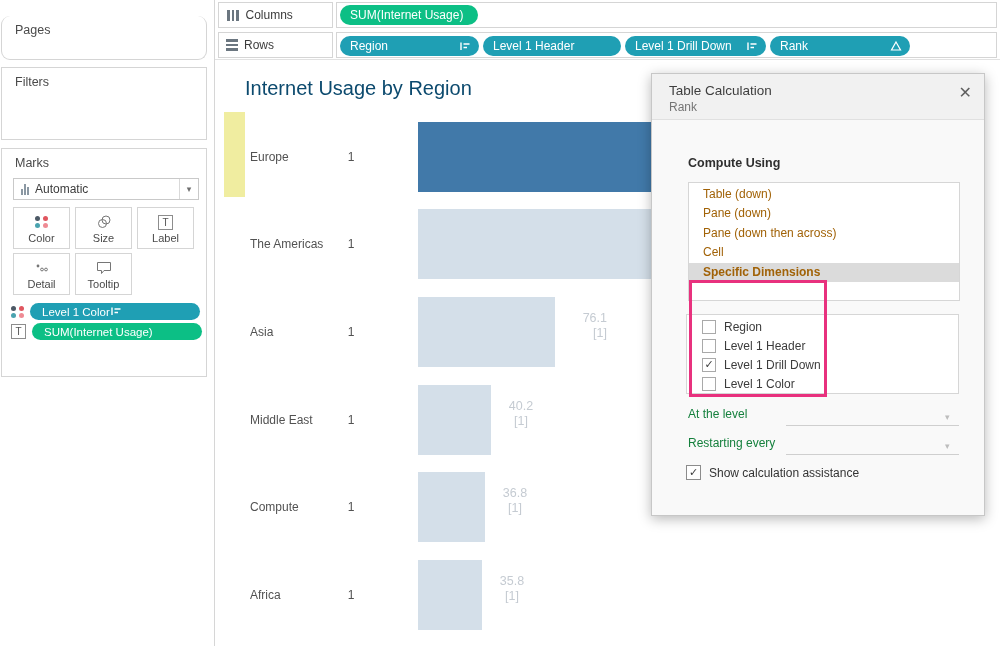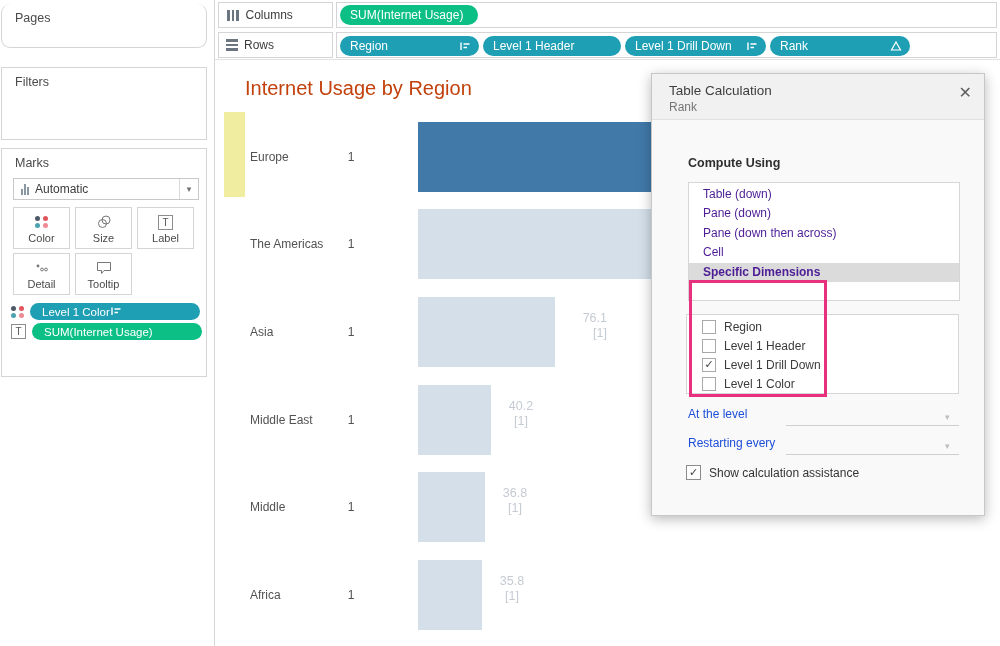--- a/index.html
+++ b/index.html
@@ -2,21 +2,21 @@
 <html><head>
 <meta charset="utf-8">
 <style>
   html,body{margin:0;padding:0;background:#fff;}
   .app{position:relative;width:1000px;height:646px;background:#fff;
        font-family:"Liberation Sans",sans-serif;overflow:hidden;color:#333;}
 
   
   .card{position:absolute;left:1px;width:206px;background:#fff;border:1px solid #d5d5d5;box-sizing:border-box;}
   .card-title{position:absolute;left:13px;top:7px;font-size:12.5px;color:#4a4a4a;}
-  #card-pages{top:4px;height:44px;border-top:none;border-radius:9px;}
+  #card-pages{top:16px;height:44px;border-top:none;border-radius:9px;}
   #card-filters{top:67px;height:73px;}
   #card-marks{top:148px;height:229px;}
   .vdivider{position:absolute;left:214px;top:0;bottom:0;width:1px;background:#d6d6d6;}
 
   .marktype{position:absolute;left:11px;top:29px;width:184px;height:20px;border:1px solid #c9c9c9;
             background:#fff;display:flex;align-items:center;font-size:12px;color:#3c3c3c;}
   .marktype .bars{display:inline-flex;align-items:flex-end;gap:1px;margin:0 6px 0 7px;}
   .marktype .bars i{width:2px;background:#8b98a3;display:block;}
   .marktype .chev{margin-left:auto;border-left:1px solid #d9d9d9;width:18px;height:100%;
                   display:flex;align-items:center;justify-content:center;color:#6f6f6f;font-size:9px;}
@@ -45,46 +45,46 @@
   .colicon i{width:2.5px;height:11px;background:#6b7680;display:block;}
   .rowicon{display:inline-grid;grid-gap:2px;margin:0 6px 0 7px;}
   .rowicon i{width:12px;height:2.5px;background:#6b7680;display:block;}
 
   .pill{position:absolute;height:20px;border-radius:10px;color:#fff;font-size:12px;
         display:flex;align-items:center;padding:0 10px;box-sizing:border-box;}
   .pill .righticon{position:absolute;right:8px;top:4px;}
 
   
   .hline{position:absolute;left:215px;right:0;top:59px;height:1px;background:#e2e2e2;}
-  .sheet-title{position:absolute;left:245px;top:77px;font-size:20px;color:#c2410c;}
+  .sheet-title{position:absolute;left:245px;top:77px;font-size:20px;color:#0c4a6e;}
   .band{position:absolute;left:224px;top:112px;width:21px;height:85px;}
   .rlabel{position:absolute;left:250px;width:100px;font-size:12px;color:#525252;}
   .rrank{position:absolute;left:345px;width:12px;font-size:12px;color:#525252;text-align:center;}
   .bar{position:absolute;left:418px;height:70px;}
   .vlabel{position:absolute;width:44px;text-align:center;font-size:12.5px;color:#c5cbd2;line-height:15px;}
 
   
   .dialog{position:absolute;left:651px;top:73px;width:334px;height:443px;background:#f9f9f9;
           border:1px solid #c7c7c7;box-shadow:0 3px 12px rgba(0,0,0,.28);box-sizing:border-box;}
   .dlg-header{position:absolute;left:0;right:0;top:0;height:45px;background:#f1f1f1;border-bottom:1px solid #e0e0e0;}
   .dlg-title{position:absolute;left:17px;top:9px;font-size:13.5px;color:#3e3e3e;}
   .dlg-sub{position:absolute;left:17px;top:26px;font-size:12px;color:#757575;}
   .dlg-close{position:absolute;right:12px;top:9px;font-size:16px;color:#5f5f5f;cursor:default;}
   .dlg-section{position:absolute;left:36px;top:82px;font-size:12.5px;font-weight:bold;color:#2f2f2f;}
   .listbox{position:absolute;background:#fff;border:1px solid #d6d6d6;box-sizing:border-box;}
   #listbox1{left:36px;top:108px;width:272px;height:119px;padding-top:2px;}
-  .opt{height:19.4px;line-height:19.4px;padding-left:14px;font-size:12px;color:#4c1d95;white-space:nowrap;}
+  .opt{height:19.4px;line-height:19.4px;padding-left:14px;font-size:12px;color:#a16207;white-space:nowrap;}
   .opt.selected{background:#dbdbdb;font-weight:bold;}
   #listbox2{left:34px;top:240px;width:273px;height:80px;padding-top:2px;}
   .dim-row{height:19px;display:flex;align-items:center;font-size:12px;color:#3c3c3c;}
   .cb{width:12px;height:12px;border:1px solid #a9a9a9;background:#fff;margin:0 8px 0 15px;
       display:inline-flex;align-items:center;justify-content:center;font-size:11px;color:#3c3c3c;flex:0 0 auto;}
   .pinkbox{position:absolute;left:37px;top:206px;width:132px;height:111px;border:3px solid #e8317e;
            pointer-events:none;z-index:6;}
-  .graylbl{position:absolute;left:36px;font-size:12px;color:#1d4ed8;}
+  .graylbl{position:absolute;left:36px;font-size:12px;color:#15803d;}
   .ddline{position:absolute;left:134px;width:173px;border-bottom:1px solid #cfcfcf;}
   .ddchev{position:absolute;left:293px;font-size:9px;color:#bdbdbd;}
   .assist{position:absolute;left:34px;top:391px;display:flex;align-items:center;font-size:12px;color:#333;}
   .assist .cb{width:13px;height:13px;margin:0 8px 0 0;border-color:#8c8c8c;}
 </style>
 </head>
 <body>
 
 <div class="app">
 
@@ -262,21 +262,21 @@
     <div class="rlabel" style="top:413px;">Middle East</div>
     <div class="rrank" style="top:413px;">1</div>
     <div class="bar" style="top: 385px; width: 73px; background: rgb(212, 223, 233);"></div>
     <div class="vlabel" style="left:499px;top:399px;">
       <div>40.2</div>
         <div>[1]</div>
     </div>
   </div>
 
   <div class="chart-row">
-    <div class="rlabel" style="top:500px;">Middle</div>
+    <div class="rlabel" style="top:500px;">Compute</div>
     <div class="rrank" style="top:500px;">1</div>
     <div class="bar" style="top: 472px; width: 67px; background: rgb(212, 223, 233);"></div>
     <div class="vlabel" style="left:493px;top:486px;">
       <div>36.8</div>
         <div>[1]</div>
     </div>
   </div>
 
   <div class="chart-row">
     <div class="rlabel" style="top:588px;">Africa</div>

